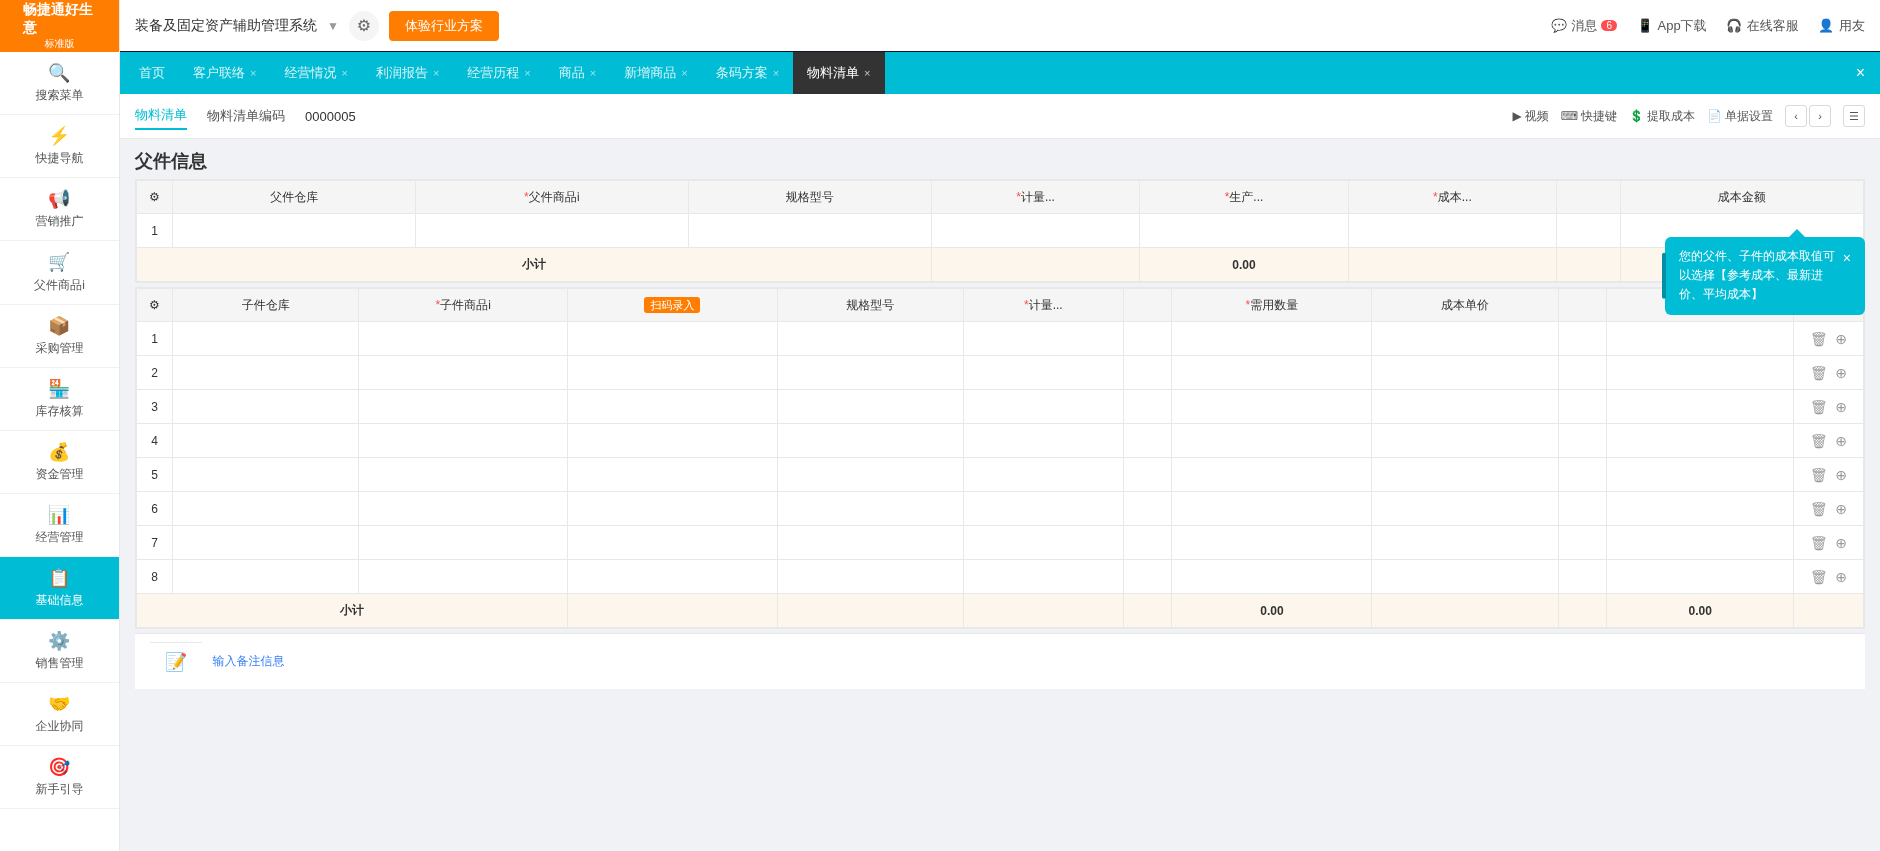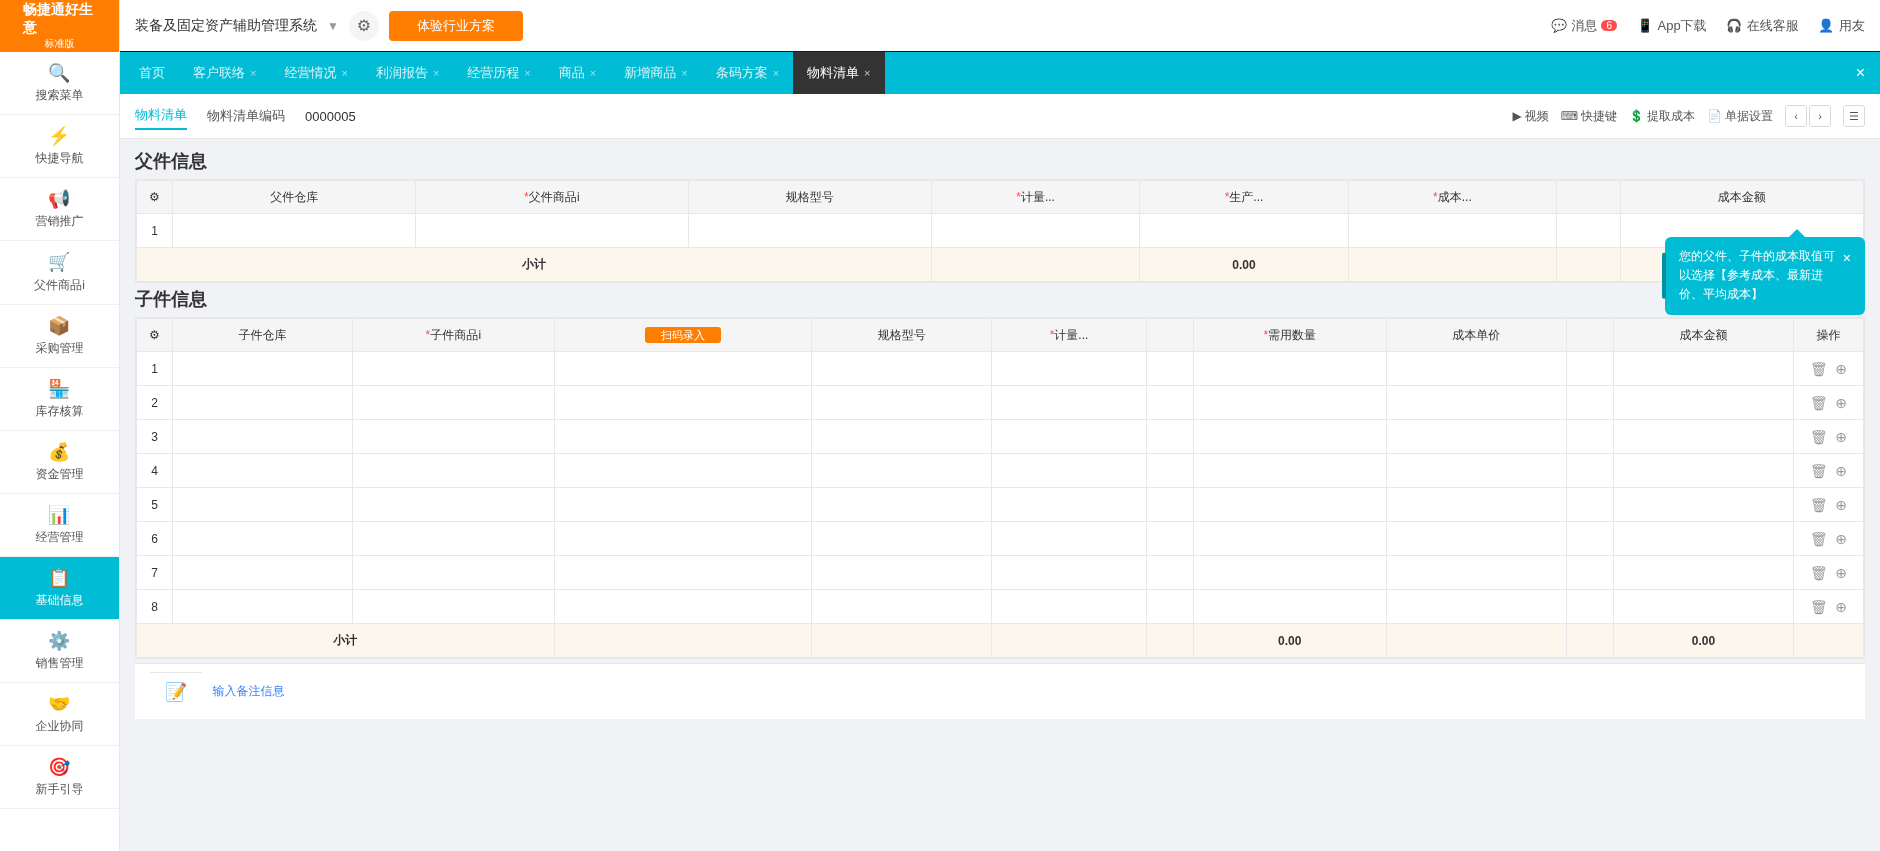--- a/index.html
+++ b/index.html
@@ -83,21 +83,21 @@
       width: 30px; height: 30px;
       border-radius: 50%;
       background: #f5f5f5;
       display: flex; align-items: center; justify-content: center;
       cursor: pointer; color: #666; font-size: 16px;
     }
     .trial-btn {
       background: #ff7d00;
       color: white;
       border: none;
-      padding: 6px 28px;
+      padding: 6px 16px;
       border-radius: 4px;
       cursor: pointer;
       font-size: 13px;
       font-family: Liberation Serif, serif;
     }
     .top-header-right {
       display: flex;
       align-items: center;
       gap: 20px;
       color: #555;
@@ -239,21 +239,21 @@
       background: #fdf6ec;
       font-weight: bold;
     }
     .gear-col { width: 36px; }
     .action-col { width: 70px; }
 
     .scan-badge {
       background: #ff7d00;
       color: white;
       font-size: 11px;
-      padding: 2px 16px;
+      padding: 2px 6px;
       border-radius: 3px;
     }
 
     .icon-trash { color: #999; cursor: pointer; font-size: 14px; }
     .icon-copy { color: #999; cursor: pointer; font-size: 14px; margin-left: 4px; }
 
     
     .tooltip-box {
       position: absolute;
       top: 98px;
@@ -519,21 +519,20 @@
               <td></td>
               <td>0.00</td>
               <td></td>
               <td></td>
               <td>0.00</td>
             </tr>
           </tbody>
         </table>
       </div>
 
-      <div class="section-title">子件信息</div>
       <div class="table-wrapper">
         <table>
           <thead>
             <tr>
               <th class="gear-col">⚙</th>
               <th>子件仓库</th>
               <th><span class="required">*</span>子件商品ℹ</th>
               <th><span class="scan-badge">扫码录入</span></th>
               <th>规格型号</th>
               <th><span class="required">*</span>计量...</th>

